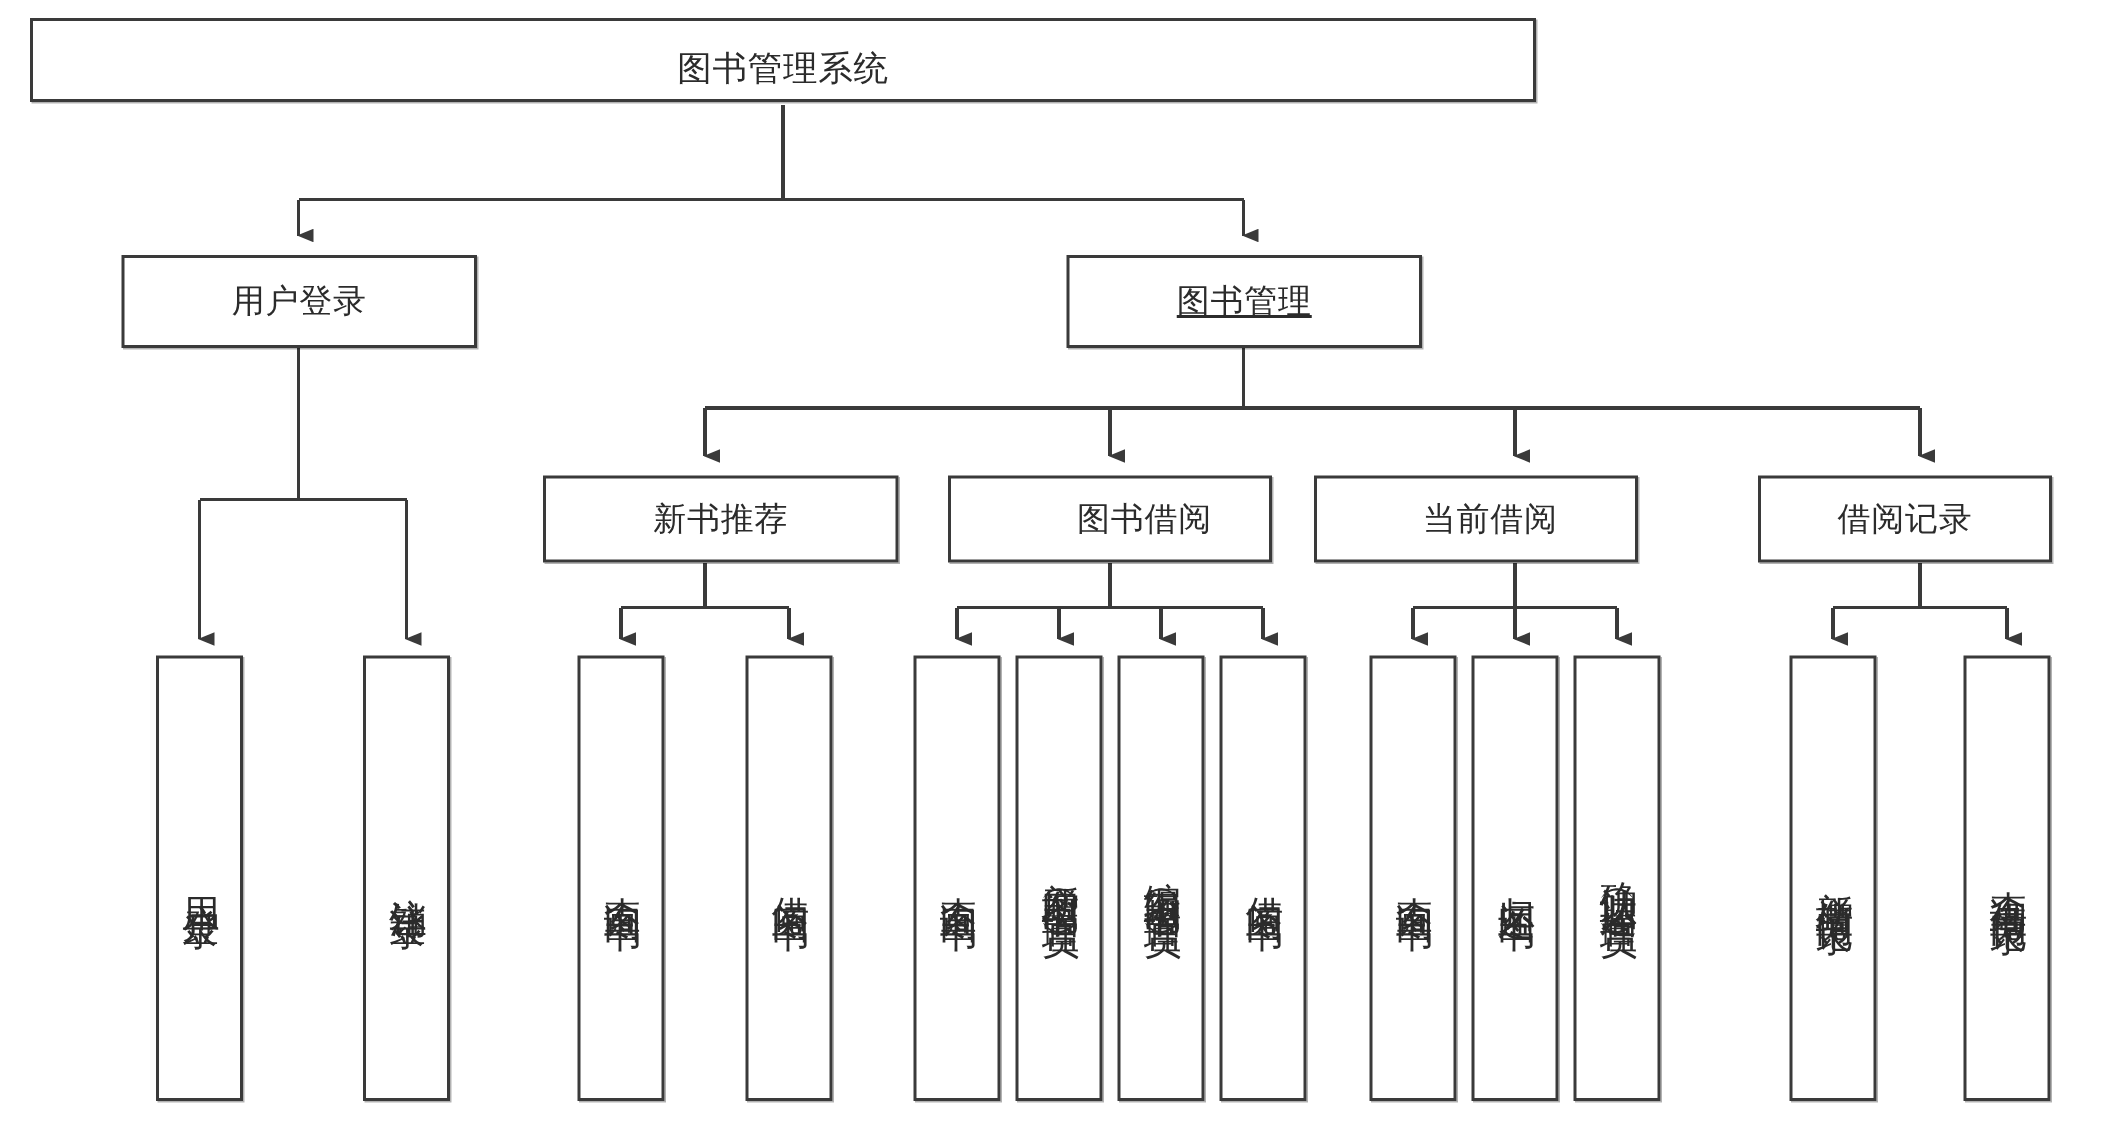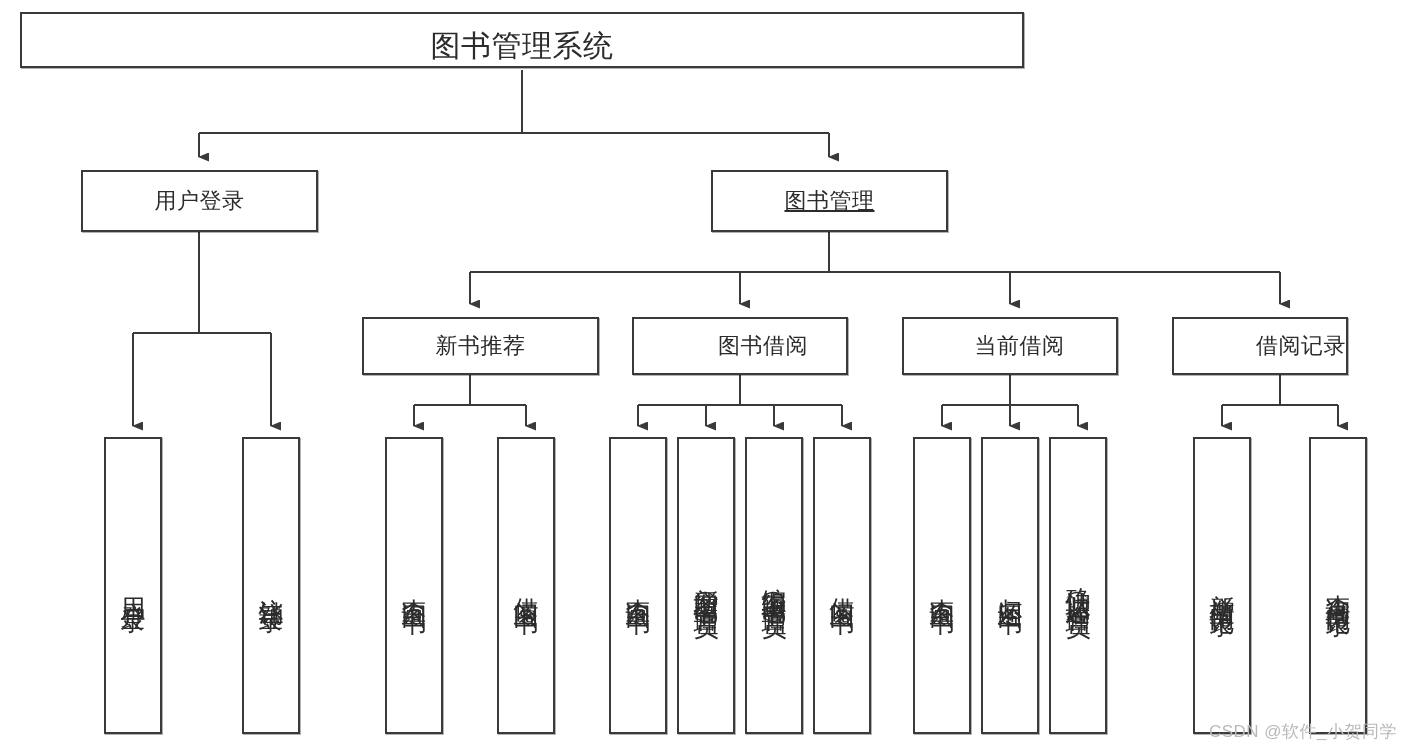--- a/index.html
+++ b/index.html
@@ -42,21 +42,21 @@
     text-align: center;
     line-height: 1.18;
     white-space: pre-line;
   }
   
   .node.horiz .node-label {
     font-size: 22px;
     letter-spacing: 0.5px;
   }
   .node.root .node-label {
-    font-size: 30px;
+    font-size: 23px;
     margin-top: 12px;
   }
   
   .node.vert {
     align-items: center;
     justify-content: center;
     padding: 6px 0;
   }
   .node.vert .node-label {
     writing-mode: vertical-rl;
@@ -142,24 +142,24 @@
   <div class="node horiz" style="left:711px; top:170px; width:237px; height:62px;text-decoration:underline;">
     <span class="node-label">图书管理</span>
   </div>
 
   <div class="node horiz" style="left:362px; top:317px; width:237px; height:58px;">
     <span class="node-label">新书推荐</span>
   </div>
   <div class="node horiz" style="left:632px; top:317px; width:216px; height:58px;padding-left:46px;">
     <span class="node-label">图书借阅</span>
   </div>
-  <div class="node horiz" style="left:902px; top:317px; width:216px; height:58px;padding-left:19px;">
+  <div class="node horiz" style="left:876px; top:317px; width:216px; height:58px;padding-left:19px;">
     <span class="node-label">当前借阅</span>
   </div>
-  <div class="node horiz" style="left:1172px; top:317px; width:176px; height:58px;justify-content:flex-end;">
+  <div class="node horiz" style="left:1172px; top:317px; width:196px; height:58px;">
     <span class="node-label">借阅记录</span>
   </div>
 
   <div class="node vert" style="left:104px; top:437px; width:58px; height:297px;">
     <span class="node-label">用户登录</span>
   </div>
   <div class="node vert" style="left:242px; top:437px; width:58px; height:297px;">
     <span class="node-label">注销登录</span>
   </div>
 
@@ -193,15 +193,14 @@
     <span class="node-label">确认归还（管理员）</span>
   </div>
 
   <div class="node vert" style="left:1193px; top:437px; width:58px; height:297px;">
     <span class="node-label">新增借阅记录</span>
   </div>
   <div class="node vert" style="left:1309px; top:437px; width:58px; height:297px;">
     <span class="node-label">查询借阅记录</span>
   </div>
 
-  <div id="watermark">CSDN @软件_小贺同学</div>
 
 </div>
 
 </body></html>

